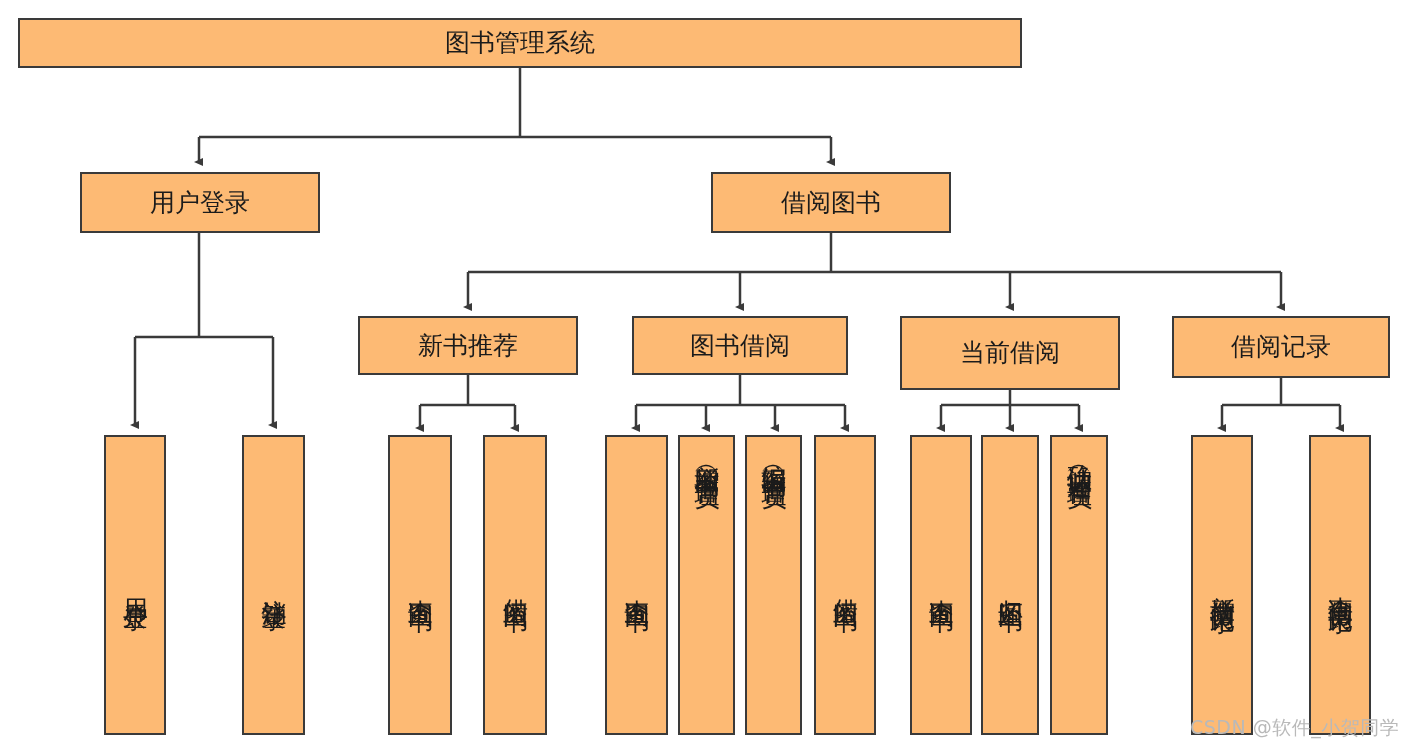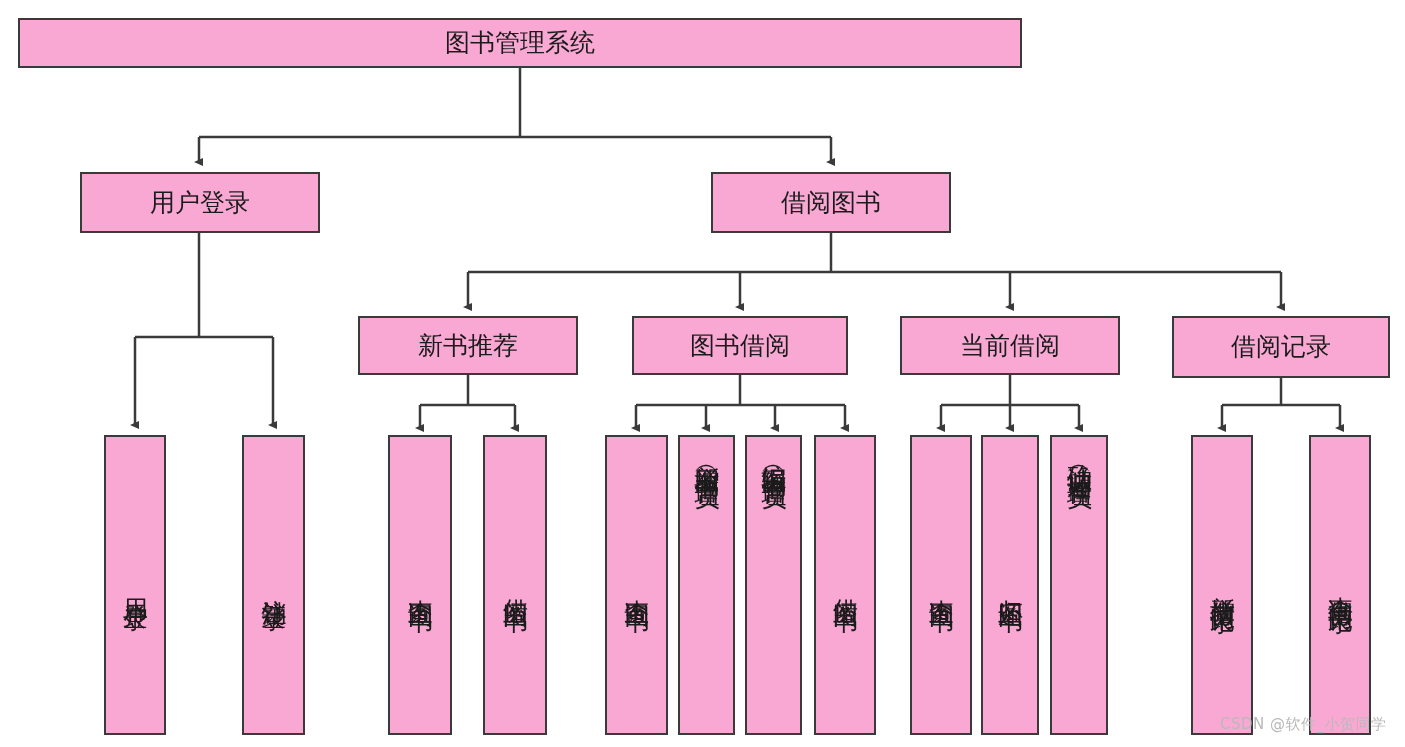--- a/index.html
+++ b/index.html
@@ -23,21 +23,21 @@
     left: 0;
     top: 0;
     width: 1405px;
     height: 747px;
     pointer-events: none;
   }
   .node {
     position: absolute;
     box-sizing: border-box;
     border: 2.5px solid #3a3a3a;
-    background: #f9a8d4;
+    background: #fdba74;
     color: #1b1b1b;
     display: flex;
     align-items: center;
     justify-content: center;
     text-align: center;
     line-height: 1.28;
     z-index: 3;
   }
   .node.h {
     font-size: 25px;
@@ -56,26 +56,25 @@
     align-items: center;
   }
   .node.v.mid {
     justify-content: center;
   }
   .node.v .vlabel {
     display: block;
   }
   .watermark {
     position: absolute;
-    font-size: 15px;
+    font-size: 19px;
     color: #b9b9b9;
     white-space: nowrap;
     z-index: 6;
     letter-spacing: 0.5px;
-    margin-left: 30px;
   }
 </style>
 </head>
 <body>
 
 <div id="canvas">
 
   <svg id="edges" viewBox="0 0 1405 747" xmlns="http://www.w3.org/2000/svg">
     <defs>
       <marker id="arrow" markerWidth="10" markerHeight="10" refX="5" refY="5" orient="auto" markerUnits="userSpaceOnUse">
@@ -140,21 +139,21 @@
   </div>
 
   <div class="node h" style="left:358px; top:316px; width:220px; height:59px;">
     <span>新书推荐</span>
   </div>
 
   <div class="node h" style="left:632px; top:316px; width:216px; height:59px;">
     <span>图书借阅</span>
   </div>
 
-  <div class="node h" style="left:900px; top:316px; width:220px; height:59px;">
+  <div class="node h" style="left:900px; top:316px; width:220px; height:74px;">
     <span>当前借阅</span>
   </div>
 
   <div class="node h" style="left:1172px; top:316px; width:218px; height:62px;">
     <span>借阅记录</span>
   </div>
 
   <div class="node v mid" style="left:104px; top:435px; width:62px; height:300px;">
     <span class="vlabel">用户登录</span>
   </div>

